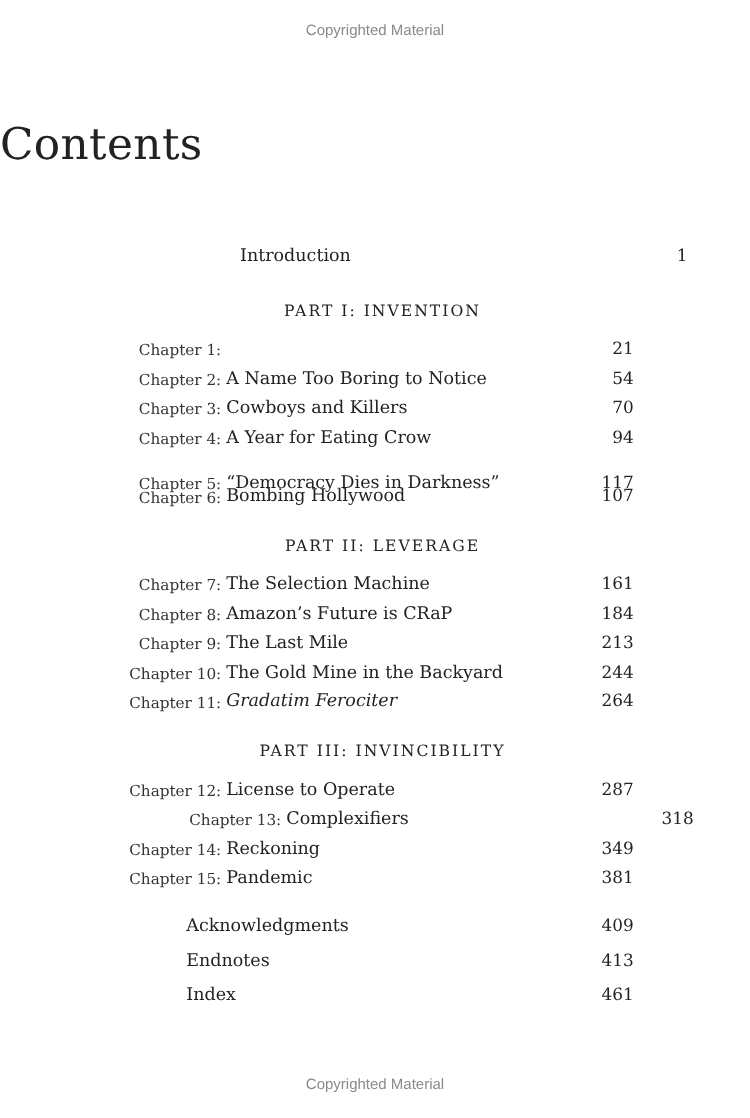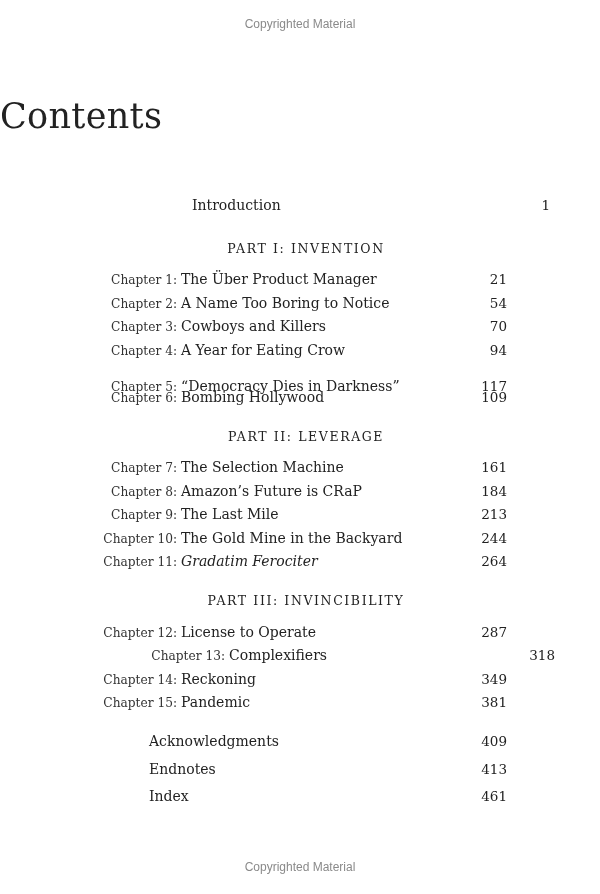--- a/index.html
+++ b/index.html
@@ -41,21 +41,20 @@
 
 <div class="row" style="top:197px;margin-left:43px;">
   <span class="front">Introduction</span>
   <span class="page">1</span>
 </div>
 
 <div class="part" style="top:241px;">PART I: INVENTION</div>
 
 <div class="row" style="top:271px;">
   <span class="label">Chapter 1:</span>
-  <span class="ctitle">The Über Product Manager</span>
   <span class="page">21</span>
 </div>
 <div class="row" style="top:295px;">
   <span class="label">Chapter 2:</span>
   <span class="ctitle">A Name Too Boring to Notice</span>
   <span class="page">54</span>
 </div>
 <div class="row" style="top:318px;">
   <span class="label">Chapter 3:</span>
   <span class="ctitle">Cowboys and Killers</span>
@@ -67,21 +66,21 @@
   <span class="page">94</span>
 </div>
 <div class="row" style="top:365px;margin-top:13px;">
   <span class="label">Chapter 5:</span>
   <span class="ctitle">“Democracy Dies in Darkness”</span>
   <span class="page">117</span>
 </div>
 <div class="row" style="top:389px;">
   <span class="label">Chapter 6:</span>
   <span class="ctitle">Bombing Hollywood</span>
-  <span class="page">109</span>
+  <span class="page">107</span>
 </div>
 
 <div class="part" style="top:429px;">PART II: LEVERAGE</div>
 
 <div class="row" style="top:459px;">
   <span class="label">Chapter 7:</span>
   <span class="ctitle">The Selection Machine</span>
   <span class="page">161</span>
 </div>
 <div class="row" style="top:483px;">

